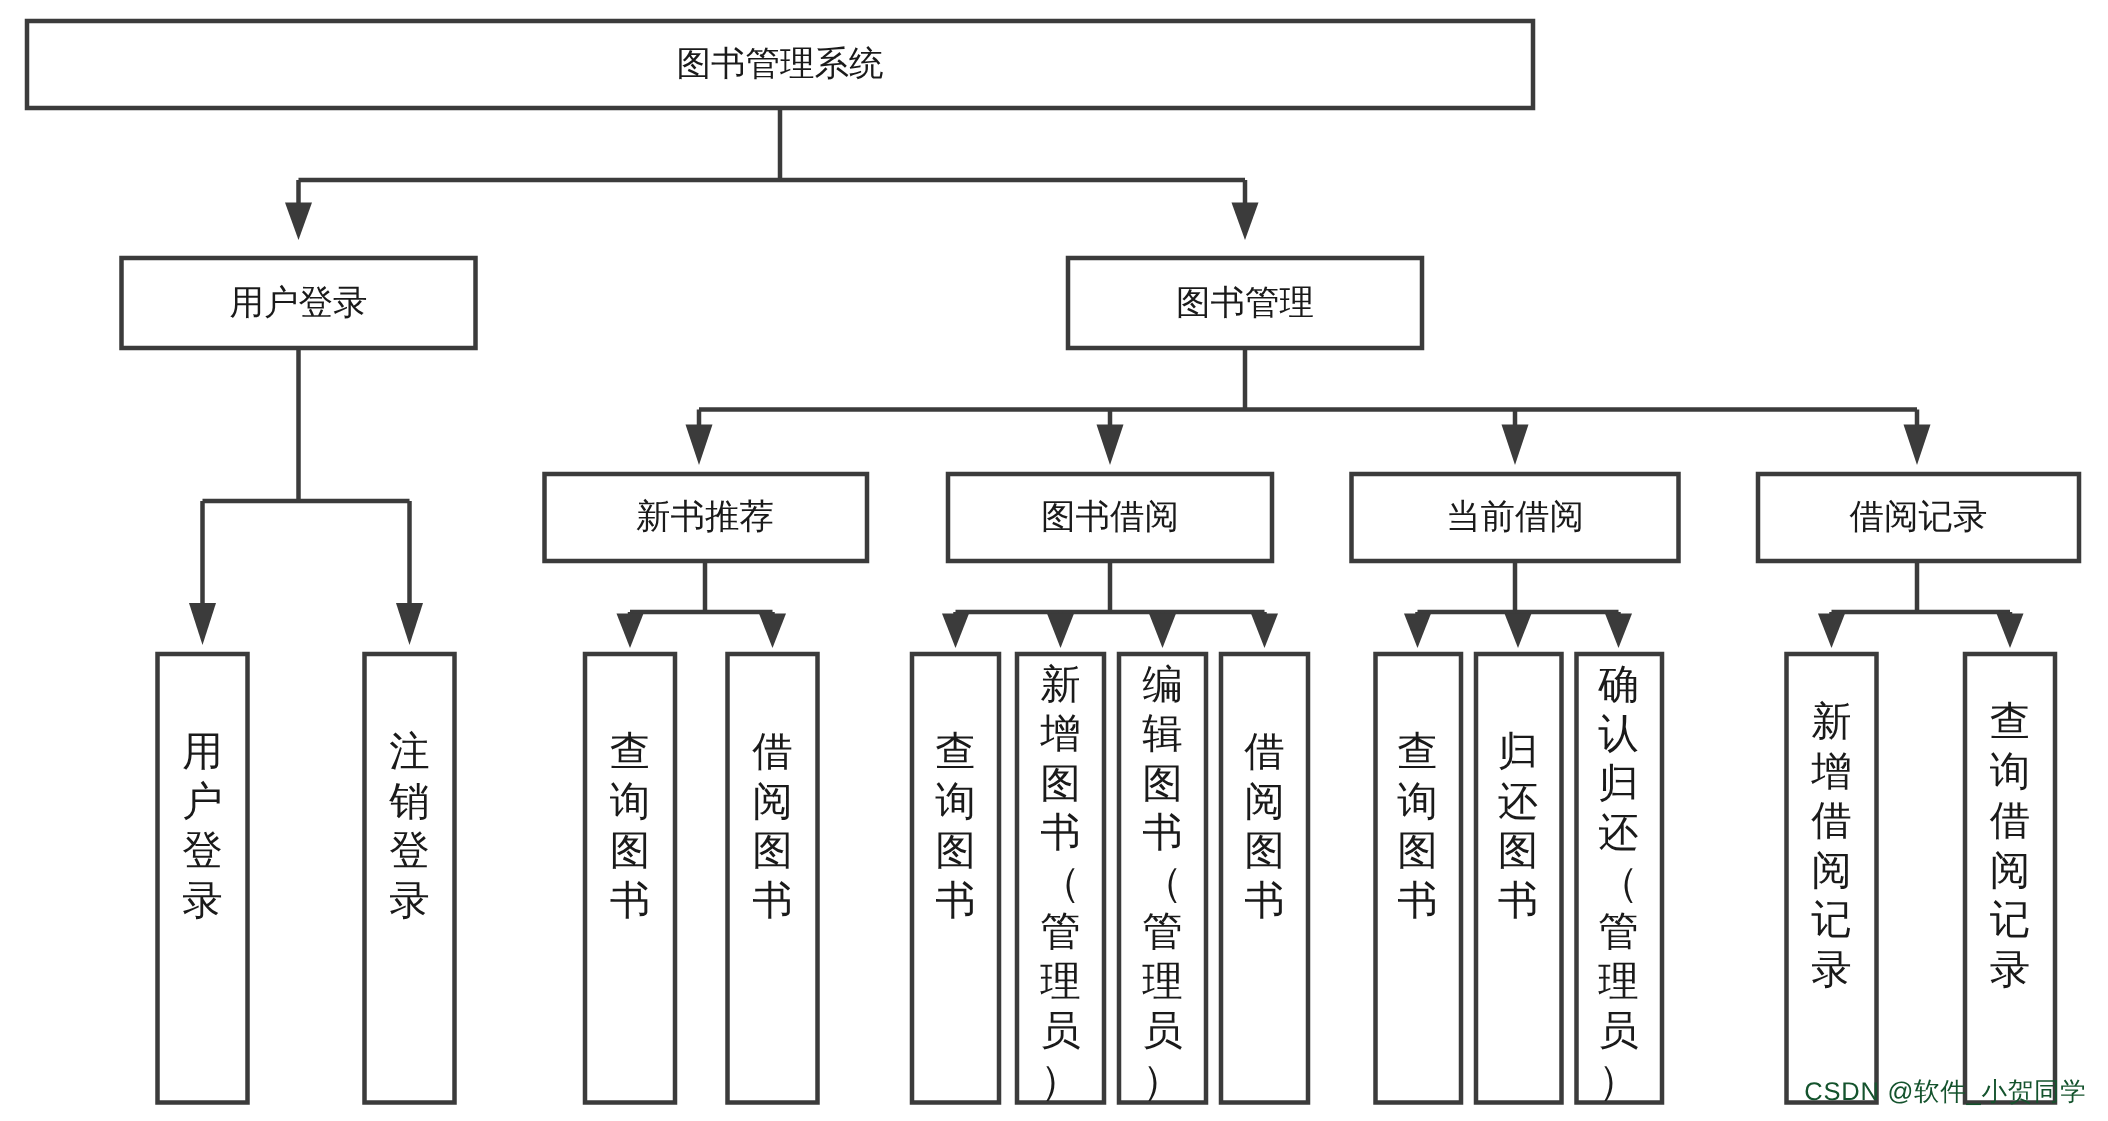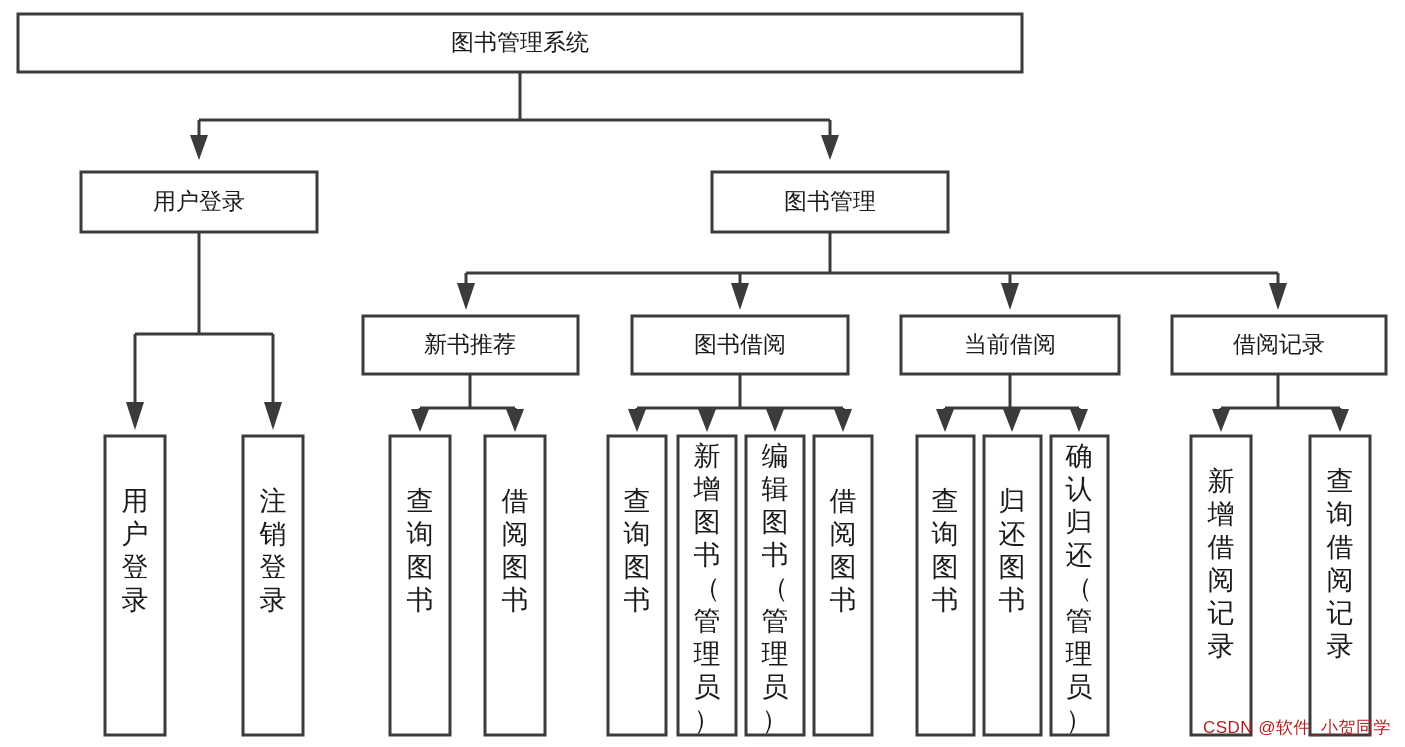--- a/index.html
+++ b/index.html
@@ -53,21 +53,21 @@
     font-size: 27px;
     fill: #1a1a1a;
     text-anchor: middle;
   }
   .watermark {
     position: absolute;
     right: 14px;
     bottom: 8px;
     font-family: "Liberation Sans", "DejaVu Sans", sans-serif;
     font-size: 17px;
-    color: #b91c1c;
+    color: #14532d;
     letter-spacing: 0.5px;
     white-space: nowrap;
     pointer-events: none;
   }
 </style>
 </head>
 <body>
 
 <div id="diagram-root">
 

